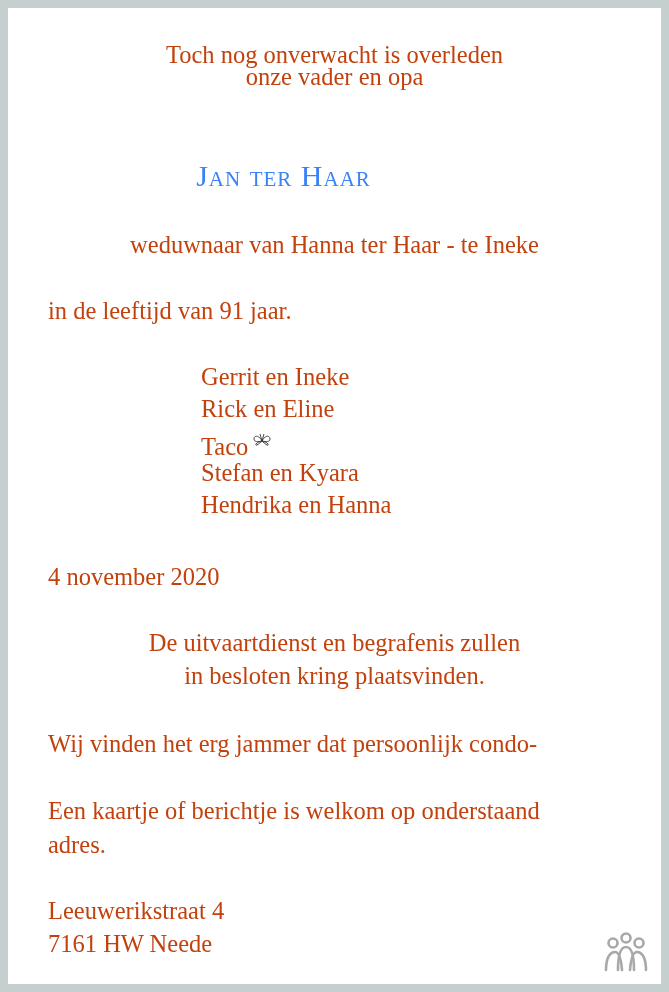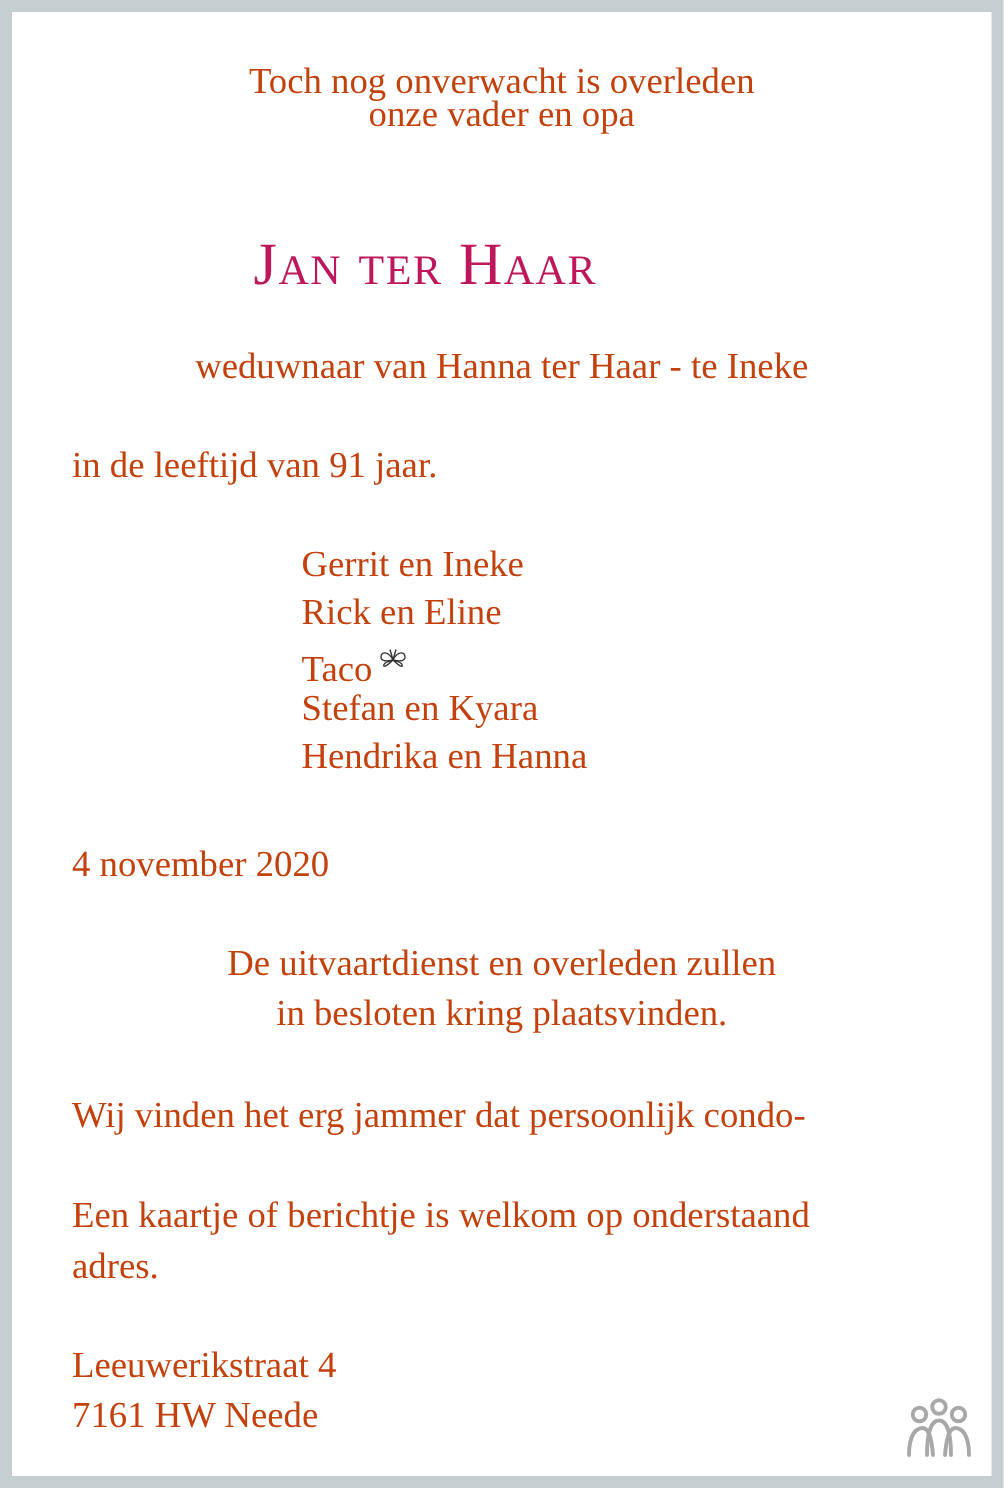--- a/index.html
+++ b/index.html
@@ -34,23 +34,23 @@
       left: 0;
       width: 653px;
       text-align: center;
     }
     .name {
       position: absolute;
       left: 0;
       top: 140px;
       width: 551px;
       text-align: center;
-      font-size: 40px;
+      font-size: 30px;
       line-height: 56px;
-      color: #be185d;
+      color: #3b82f6;
       font-variant: small-caps;
       letter-spacing: 1px;
     }
     .left { left: 40px; }
     .family { left: 193px; }
     .italic { }
     .butterfly {
       display: inline-block;
       width: 20px;
       height: 16px;
@@ -90,21 +90,21 @@
             <path d="M10 8 C13 11 17 14 16 11 C15 9 12 9 10 8 Z"></path>
             <path d="M10 8 L8 1 M10 8 L12 1"></path>
           </g>
         </svg></span>
   </div>
   <div class="line family italic" style="top:448px">Stefan en Kyara</div>
   <div class="line family" style="top:480px">Hendrika en Hanna</div>
 
   <div class="line left" style="top:552px">4 november 2020</div>
 
-  <div class="line center" style="top:618px">De uitvaartdienst en overleden zullen</div>
+  <div class="line center" style="top:618px">De uitvaartdienst en begrafenis zullen</div>
   <div class="line center" style="top:651px">in besloten kring plaatsvinden.</div>
 
   <div class="line left" style="top:719px">Wij vinden het erg jammer dat persoonlijk condo-</div>
   <div class="line left" style="top:786px">Een kaartje of berichtje is welkom op onderstaand</div>
   <div class="line left" style="top:820px">adres.</div>
 
   <div class="line left" style="top:886px">Leeuwerikstraat 4</div>
   <div class="line left" style="top:919px">7161 HW  Neede</div>
 
 </div>

